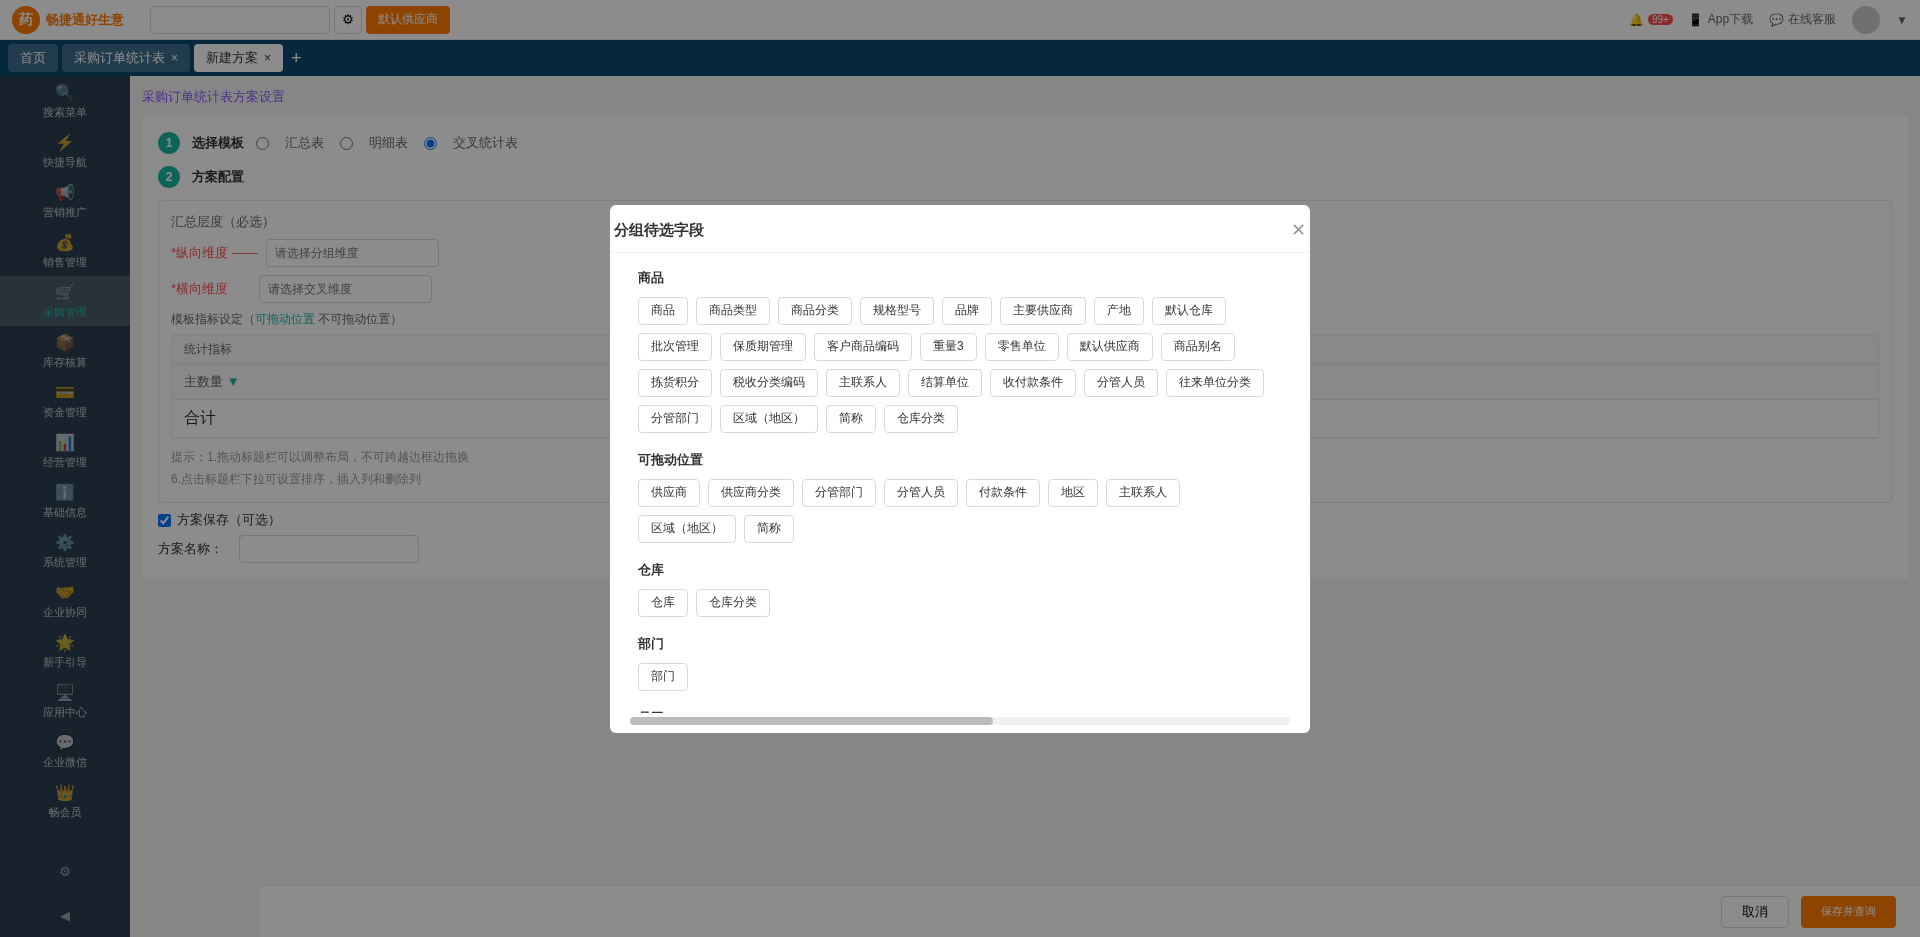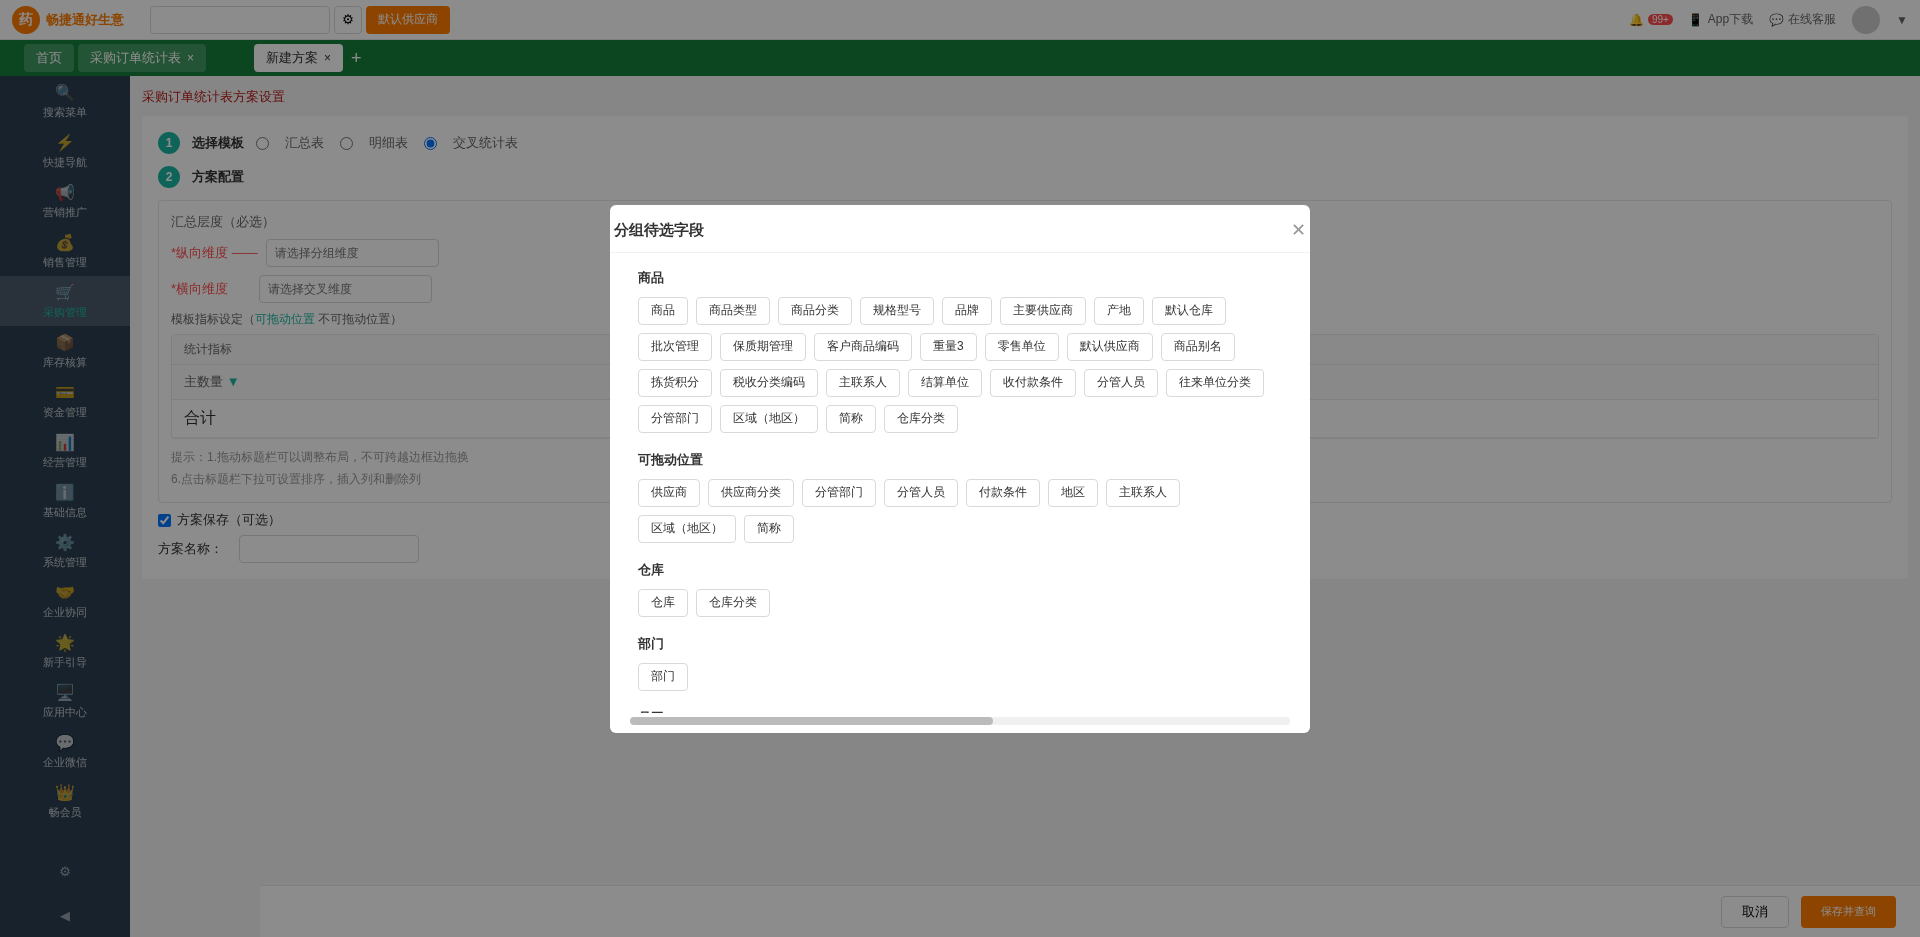--- a/index.html
+++ b/index.html
@@ -14,40 +14,40 @@
     .search-area { display: flex; align-items: center; gap: 4px; }
     .search-input-top { width: 180px; height: 28px; border: 1px solid #d9d9d9; border-radius: 4px; padding: 0 8px; font-size: 12px; }
     .gear-btn { width: 28px; height: 28px; background: none; border: 1px solid #d9d9d9; border-radius: 4px; cursor: pointer; display: flex; align-items: center; justify-content: center; }
     .experience-btn { height: 28px; background: #ff7d00; color: white; border: none; border-radius: 4px; padding: 0 12px; cursor: pointer; font-size: 12px; }
     .top-bar-right { display: flex; align-items: center; gap: 16px; font-size: 12px; color: #666; }
     .badge-icon { position: relative; display: flex; align-items: center; gap: 4px; cursor: pointer; }
     .badge { background: #ff4d4f; color: white; border-radius: 10px; padding: 0 4px; font-size: 10px; min-width: 18px; text-align: center; }
     .avatar { width: 28px; height: 28px; background: #ccc; border-radius: 50%; }
 
     
-    .tab-bar { height: 36px; background: #15803d; display: flex; align-items: center; padding: 0 24px; gap: 4px; }
+    .tab-bar { height: 36px; background: #0c4a6e; display: flex; align-items: center; padding: 0 8px; gap: 4px; }
     .tab-item { height: 28px; background: rgba(255,255,255,0.2); color: white; border-radius: 4px; padding: 0 12px; display: flex; align-items: center; gap: 6px; cursor: pointer; font-size: 13px; }
-    .tab-item.active { background: white; color: #333; margin-left: 44px; }
+    .tab-item.active { background: white; color: #333; }
     .tab-close { font-size: 12px; color: inherit; cursor: pointer; }
     .tab-add { color: white; font-size: 18px; cursor: pointer; margin-left: 4px; }
 
     
     .main-layout { display: flex; height: calc(937px - 40px - 36px); }
 
     
     .sidebar { width: 130px; background: #2c3e50; display: flex; flex-direction: column; }
     .sidebar-item { height: 50px; display: flex; flex-direction: column; align-items: center; justify-content: center; gap: 3px; color: rgba(255,255,255,0.7); cursor: pointer; font-size: 11px; }
     .sidebar-item.active { background: rgba(255,255,255,0.15); color: #1db7a4; }
     .sidebar-icon { font-size: 16px; }
     .sidebar-bottom { margin-top: auto; display: flex; flex-direction: column; }
     .sidebar-bottom-item { height: 44px; display: flex; align-items: center; justify-content: center; color: rgba(255,255,255,0.5); cursor: pointer; }
 
     
     .content-area { flex: 1; padding: 12px; background: #f5f5f5; overflow: hidden; position: relative; }
-    .page-title { font-size: 13px; color: #b91c1c; margin-bottom: 10px; }
+    .page-title { font-size: 13px; color: #8b5cf6; margin-bottom: 10px; }
 
     
     .settings-card { background: white; border-radius: 4px; padding: 16px; }
     .step-row { display: flex; align-items: center; gap: 12px; margin-bottom: 12px; }
     .step-badge { width: 22px; height: 22px; background: #1db7a4; color: white; border-radius: 50%; display: flex; align-items: center; justify-content: center; font-size: 12px; font-weight: bold; flex-shrink: 0; }
     .step-label { font-size: 13px; font-weight: bold; color: #333; }
     .radio-group { display: flex; gap: 16px; align-items: center; }
     .radio-item { display: flex; align-items: center; gap: 16px; font-size: 13px; color: #666; cursor: pointer; }
 
     .form-section { background: #fff; padding: 12px; border: 1px solid #e8e8e8; border-radius: 4px; margin-bottom: 8px; }

